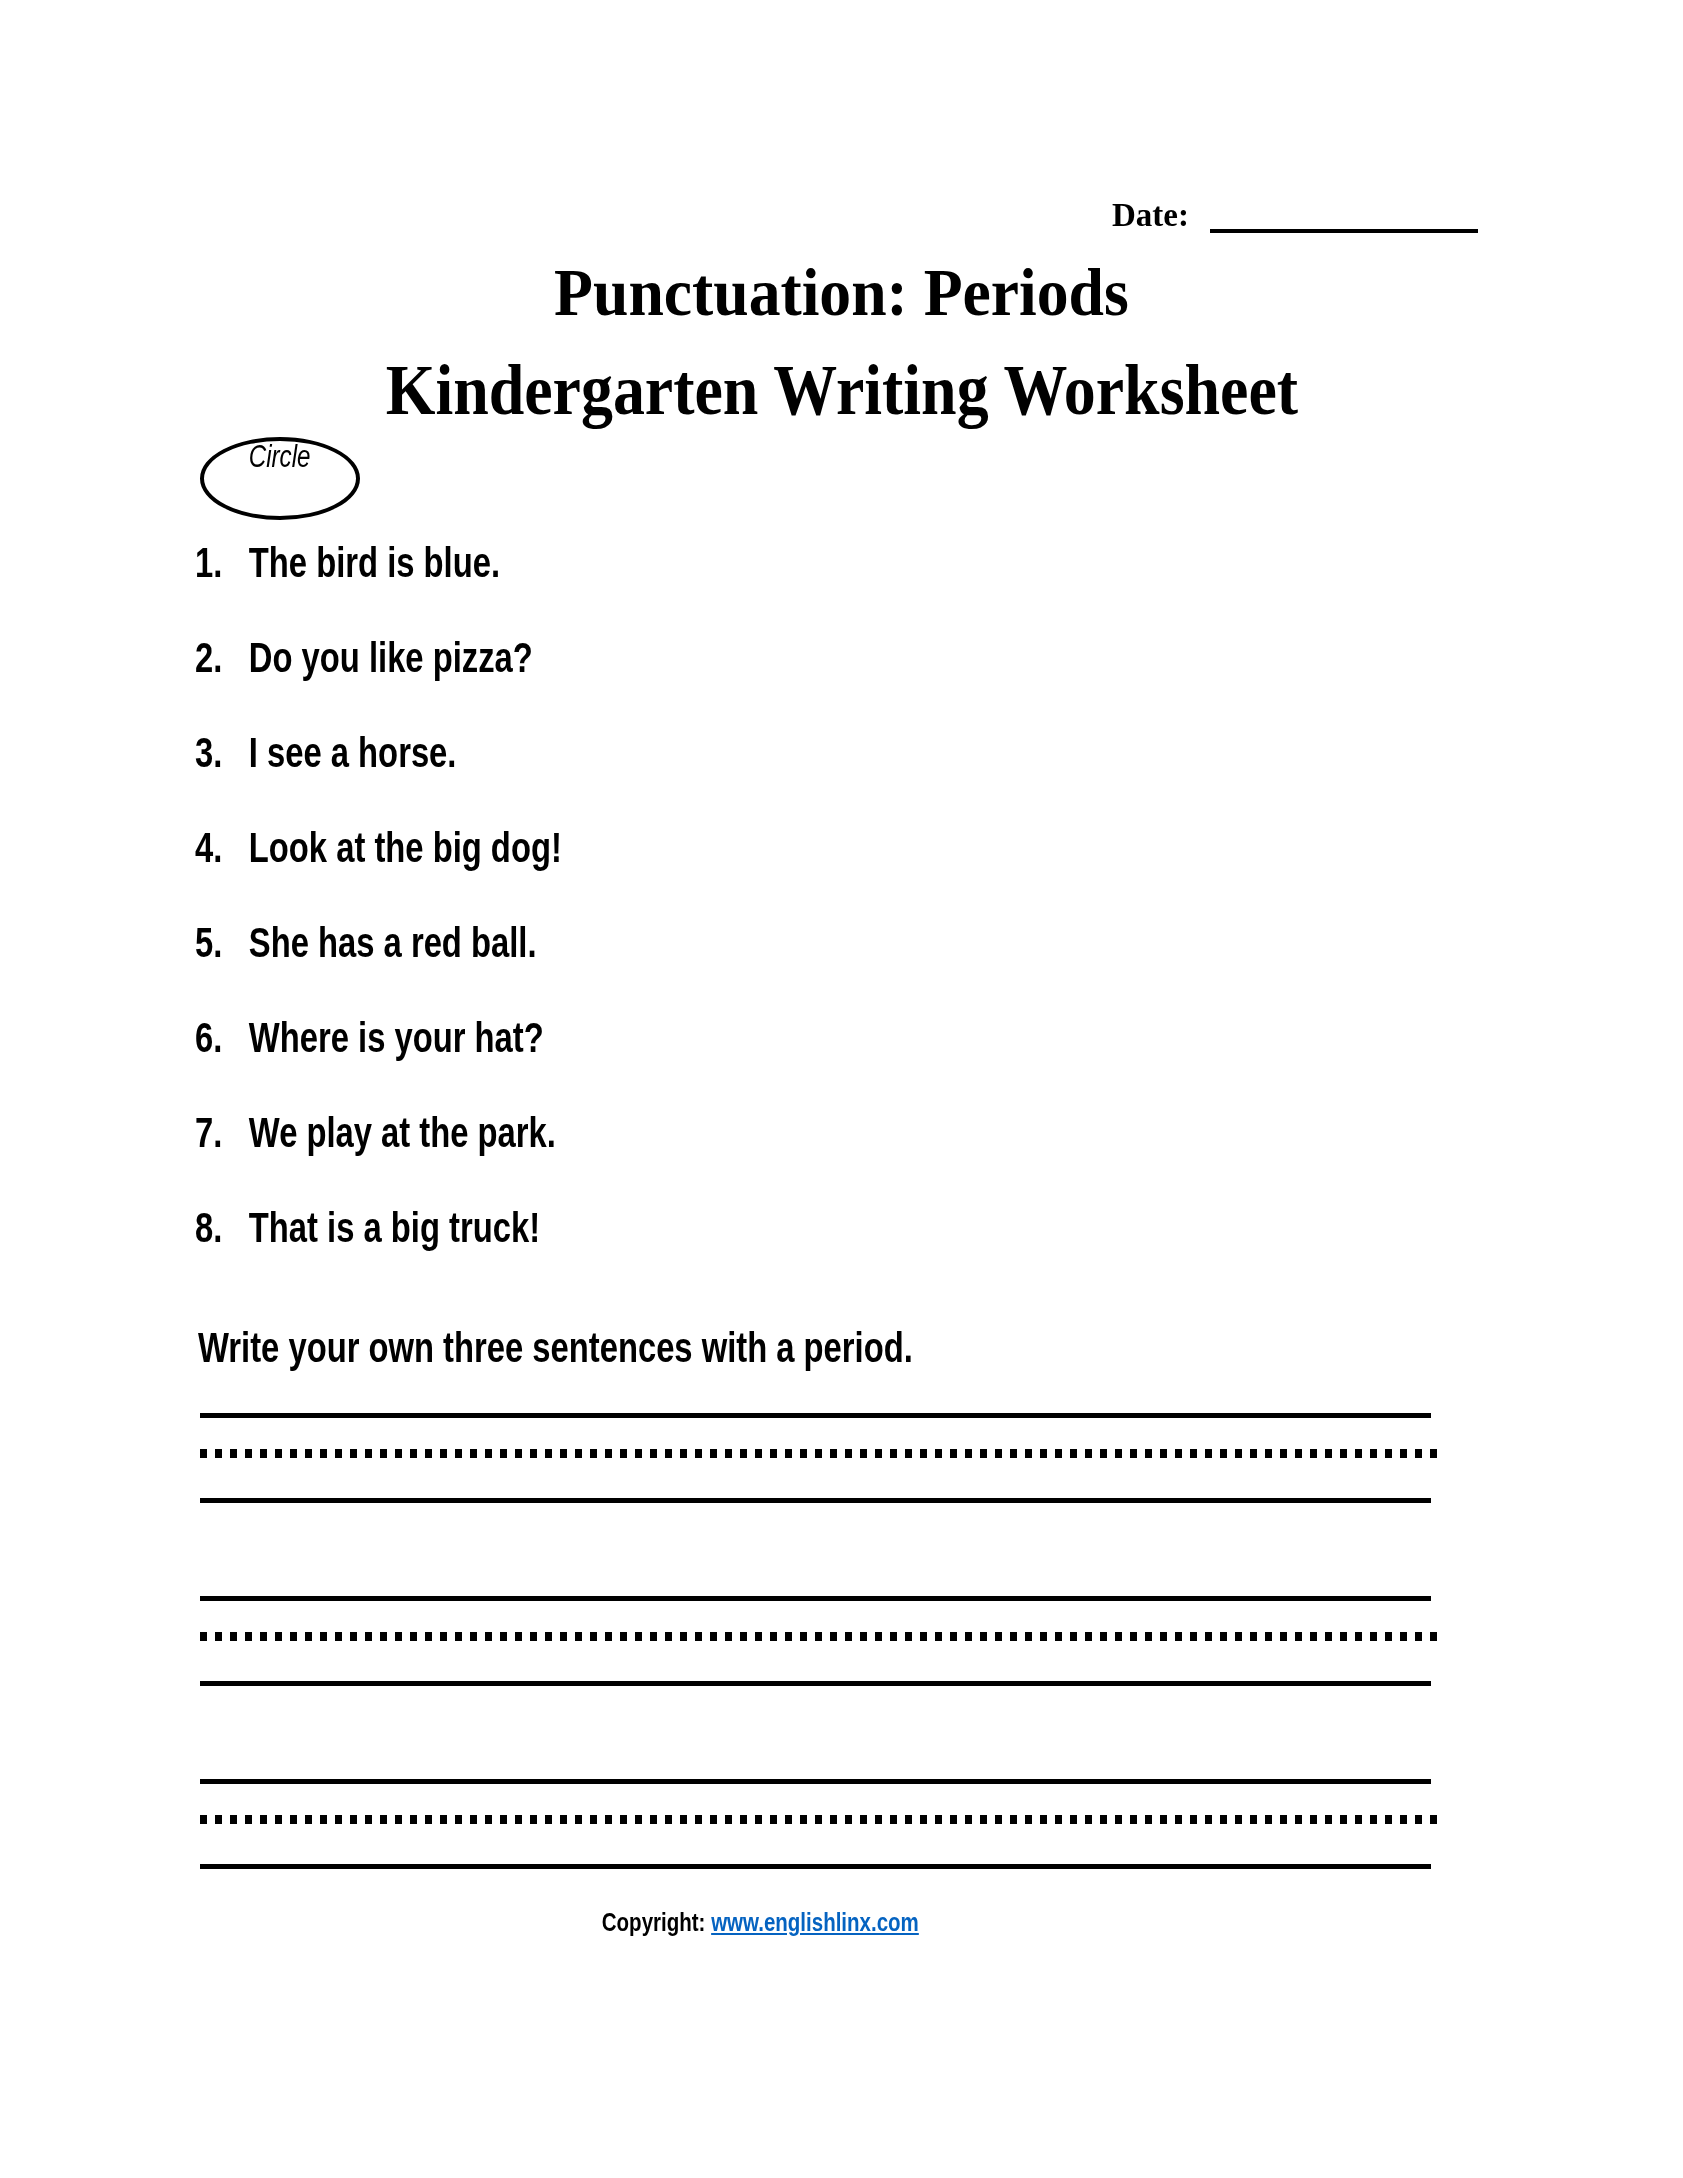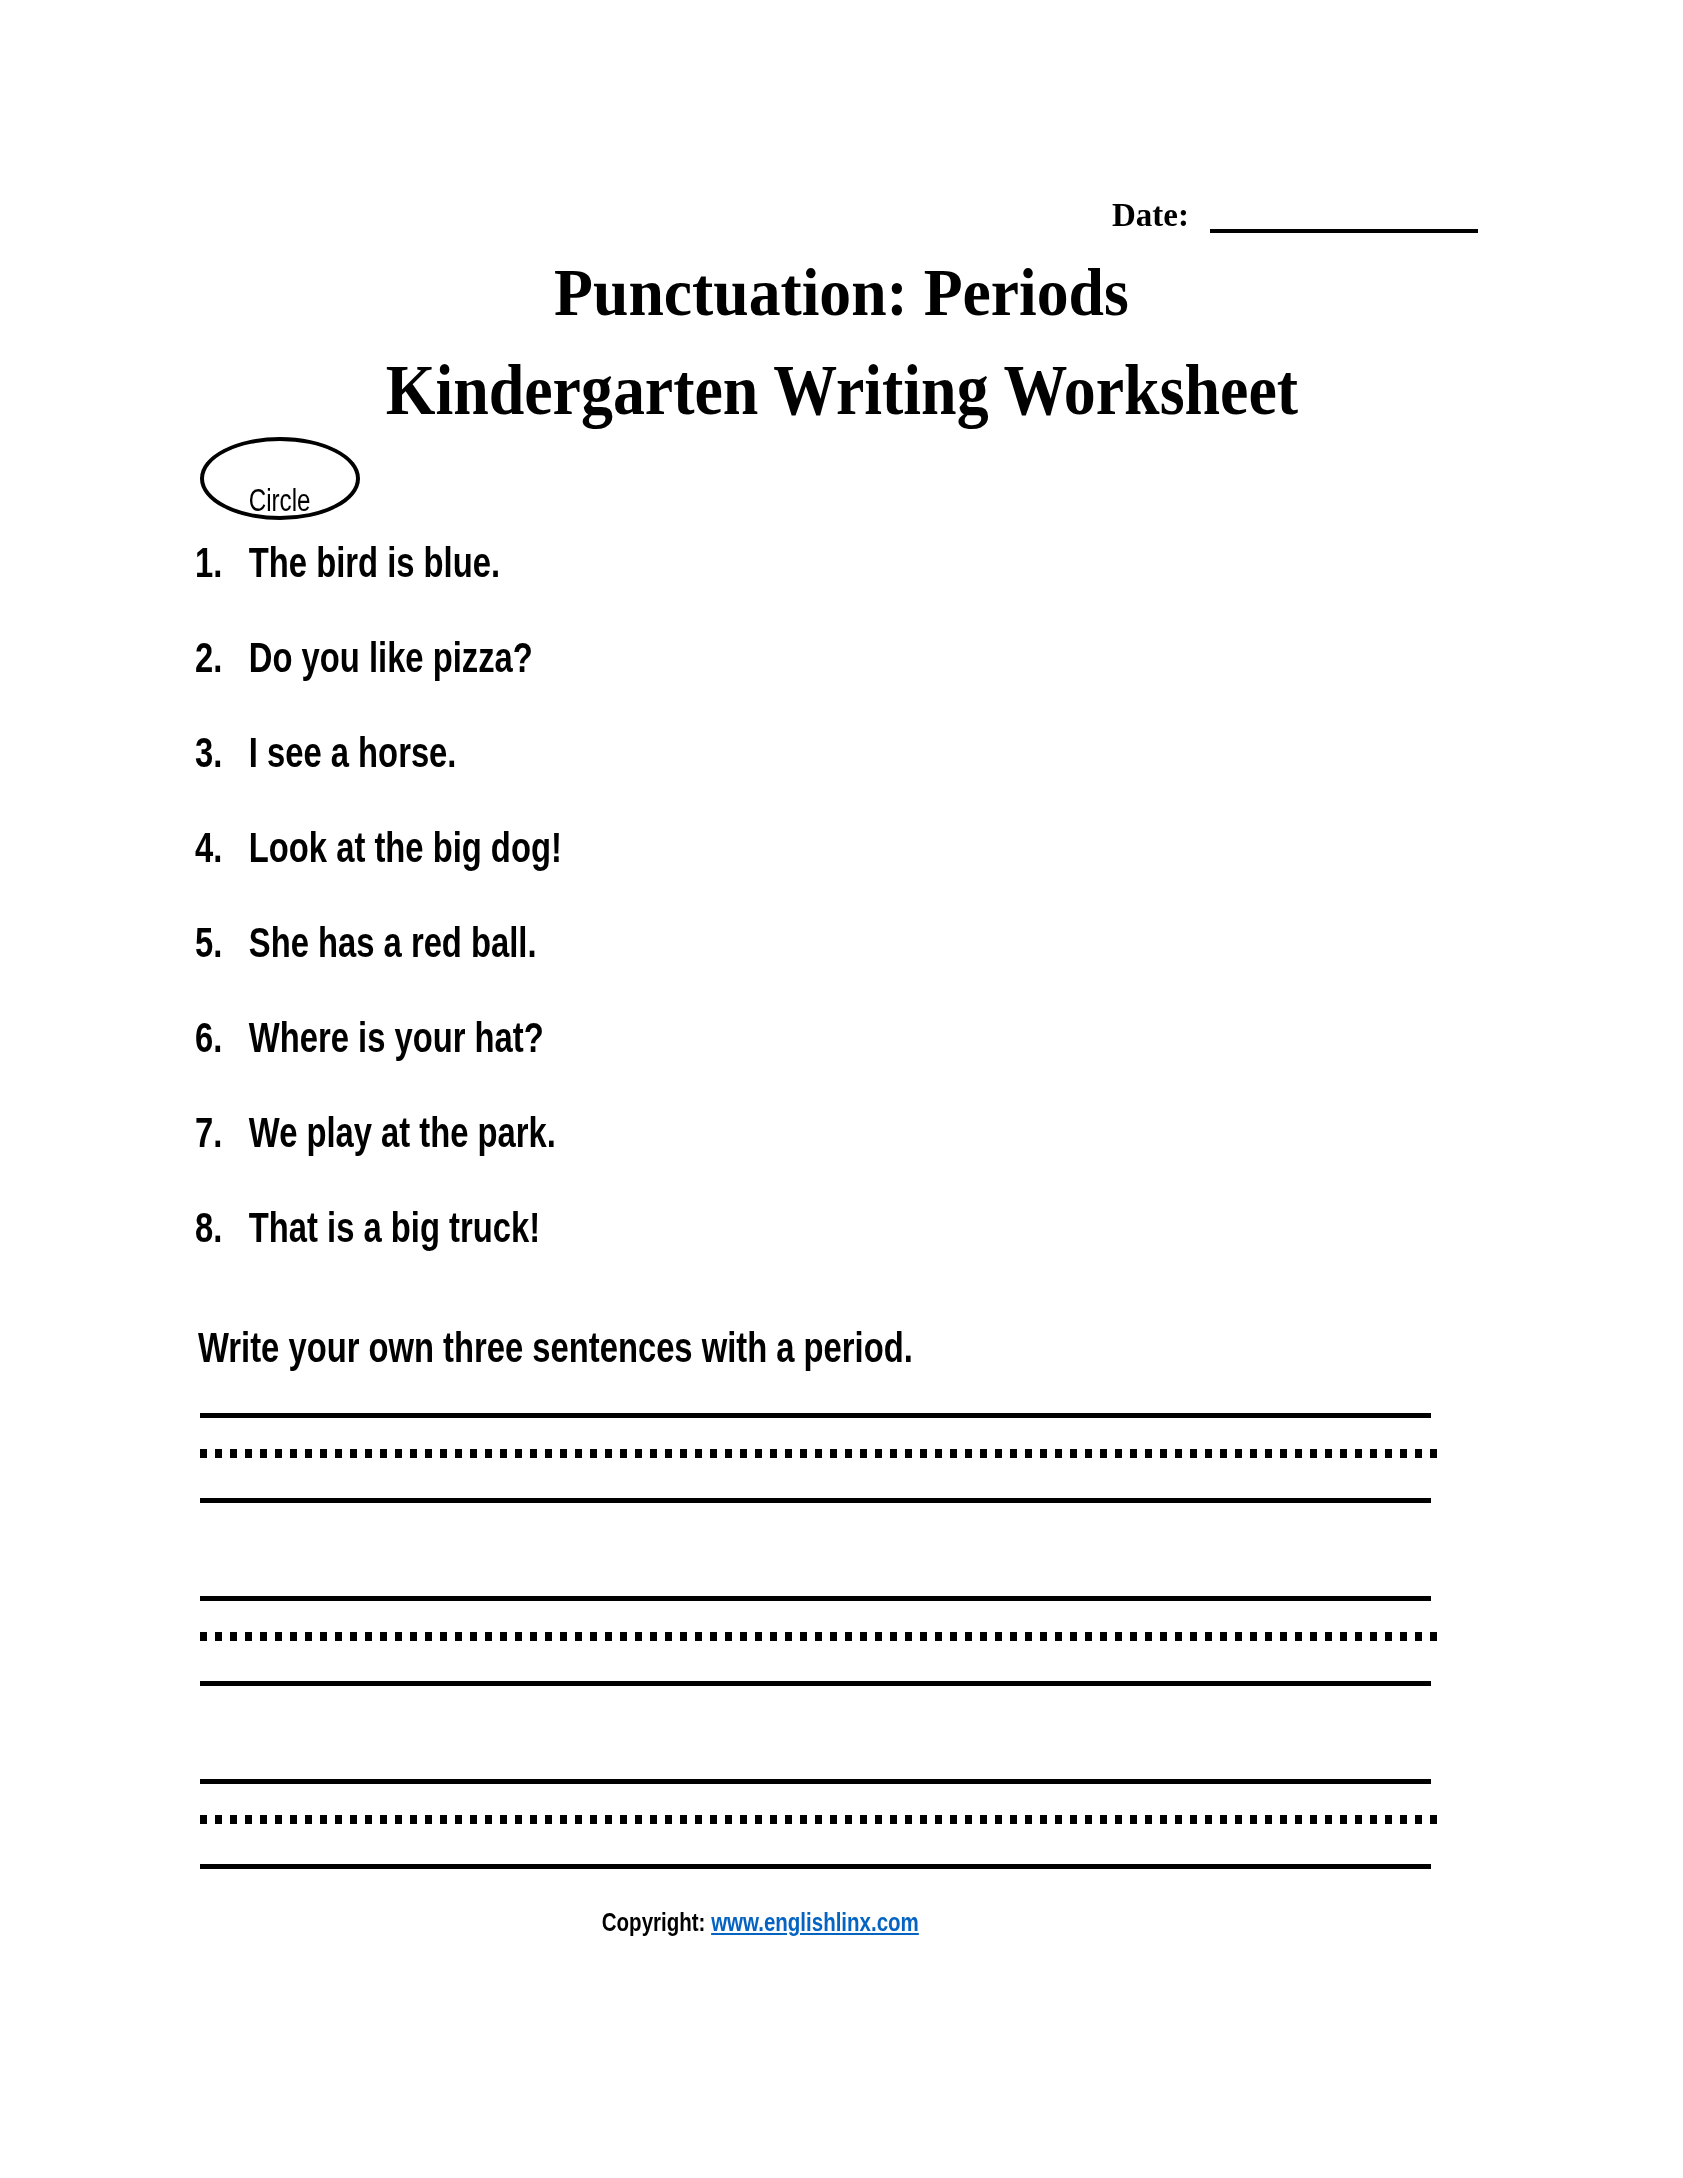--- a/index.html
+++ b/index.html
@@ -41,22 +41,23 @@
   
   .directions {
     position:absolute; top:437px; left:198px; width:1386px;
     display:flex; align-items:center;
     font-weight:bold; font-size:32px; line-height:40px;
     white-space:nowrap;
   }
   .circle-oval {
     flex:none; width:160px; height:83px;
     border:4px solid #000; border-radius:50%;
-    display:flex; align-items:flex-end; justify-content:center;
+    display:flex; align-items:flex-start; justify-content:center;
     margin:0 2px;
+    font-style:italic;
   }
   .circle-text {
     font-family:"Liberation Sans","DejaVu Sans",sans-serif;
     font-weight:normal; font-size:31px; line-height:31px;
     transform:scaleX(0.78);
   }
 
   
   .sentence-list {
     position:absolute; top:540px; left:195px; width:1287px;

